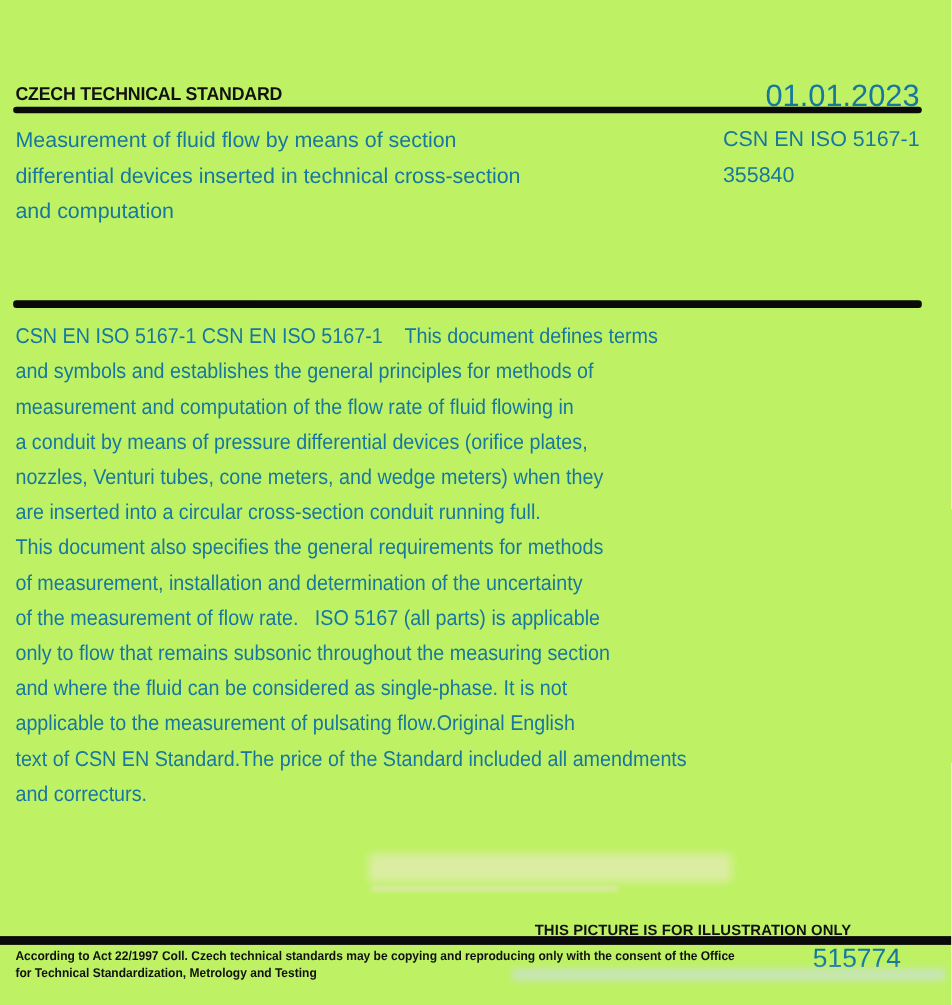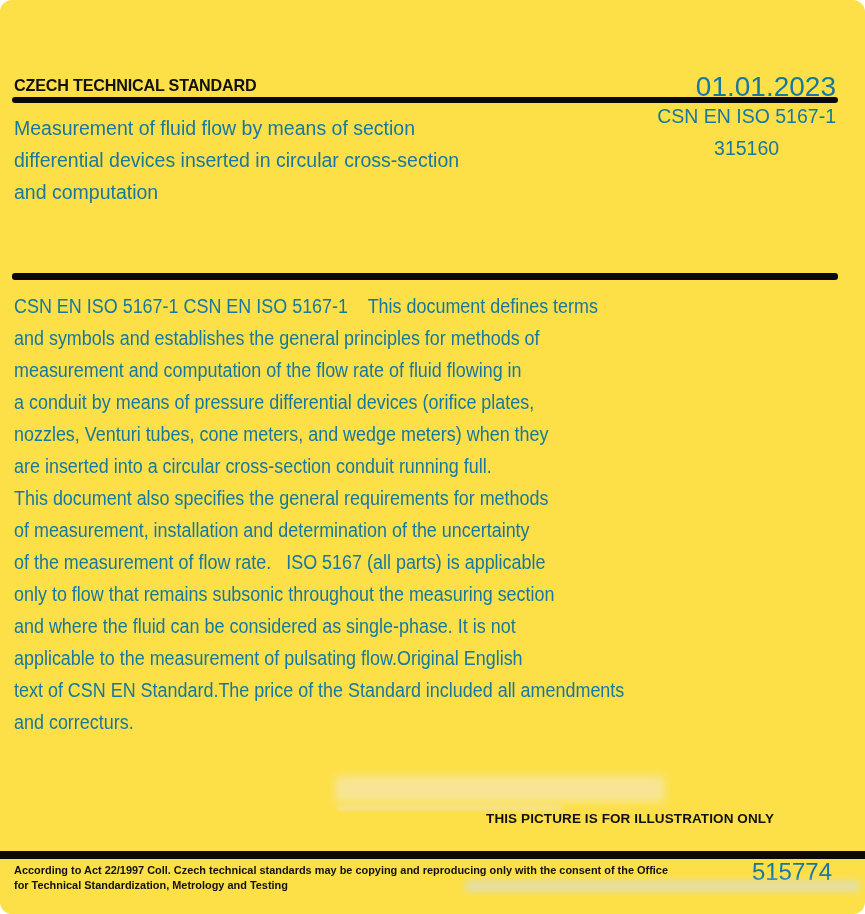--- a/index.html
+++ b/index.html
@@ -3,24 +3,23 @@
 <meta charset="utf-8">
 <style>
   :root{
     --accent:#17779F;
     --ink:#111111;
   }
   html,body{margin:0;padding:0;background:#ffffff;}
   .page{
     position:relative;
     width:865px;height:914px;
-    background:#fde047;
+    background:#bef264;
     overflow:hidden;
     font-family:"Liberation Sans", sans-serif;
-    border-radius:12px;
   }
   .hdr-label{
     position:absolute;left:14px;top:76px;
     font-size:17px;font-weight:bold;color:var(--ink);
     letter-spacing:-0.2px;
     transform:scaleX(0.95);transform-origin:left center;
     white-space:pre;
   }
   .hdr-date{
     position:absolute;right:29px;top:71px;
@@ -31,23 +30,23 @@
     position:absolute;left:12px;right:27px;height:6px;
     background:#0a0a0a;border-radius:3px;
   }
   .rule-1{top:97px;}
   .rule-2{top:273px;height:7px;}
   .title-block{
     position:absolute;left:14px;top:112px;
     font-size:19.5px;line-height:32px;color:var(--accent);
   }
   .ref-block{
-    position:absolute;right:29px;top:100px;
+    position:absolute;right:29px;top:111px;
     font-size:19.5px;line-height:32px;color:var(--accent);
-    text-align:center;
+    text-align:left;
   }
   .abstract-block{
     position:absolute;left:14px;top:290px;
     font-size:19.5px;line-height:32px;color:var(--accent);
     transform:scaleX(0.92);transform-origin:left top;
   }
   .line{white-space:pre;}
   .ghost{
     position:absolute;border-radius:4px;pointer-events:none;
   }
@@ -57,59 +56,59 @@
   }
   .ghost-note-underline{
     left:337px;top:806px;width:225px;height:4px;
     background:rgba(238,228,206,0.7);filter:blur(2px);
   }
   .ghost-footer{
     left:465px;top:880px;width:395px;height:12px;
     background:rgba(206,221,240,0.55);filter:blur(3px);
   }
   .illustration-note{
-    position:absolute;right:91px;top:811px;
+    position:absolute;right:91px;top:838px;
     font-size:13.5px;font-weight:bold;color:var(--ink);
     letter-spacing:0.1px;white-space:pre;margin-left:32px;
   }
   .footer-bar{
     position:absolute;left:0;top:851px;width:865px;height:8px;
     background:#0a0a0a;
   }
   .footer-legal{
     position:absolute;left:14px;top:863px;
     font-size:11.5px;font-weight:bold;color:var(--ink);
     line-height:14.5px;
     transform:scaleX(0.95);transform-origin:left top;
   }
   .footer-number{
-    position:absolute;right:33px;top:858px;
+    position:absolute;right:46px;top:858px;
     font-size:24px;color:var(--accent);white-space:pre;
   }
 </style>
 </head>
 <body>
 
 <div class="page">
 
   <div class="hdr-label">CZECH TECHNICAL STANDARD</div>
 
   <div class="hdr-date">01.01.2023</div>
 
   <div class="rule rule-1"></div>
 
   <div class="title-block">
       <div class="line">Measurement of fluid flow by means of section</div>
-      <div class="line">differential devices inserted in circular cross-section</div>
+      <div class="line">differential devices inserted in technical cross-section</div>
       <div class="line">and computation</div>
     </div>
 
   <div class="ref-block">
     <div class="line">CSN EN ISO 5167-1</div>
-    <div class="line">315160</div>
+    <div class="line">355840</div>
   </div>
 
   <div class="rule rule-2"></div>
 
   <div class="abstract-block">
       <div class="line">CSN EN ISO 5167-1 CSN EN ISO 5167-1    This document defines terms</div>
       <div class="line">and symbols and establishes the general principles for methods of</div>
       <div class="line">measurement and computation of the flow rate of fluid flowing in</div>
       <div class="line">a conduit by means of pressure differential devices (orifice plates,</div>
       <div class="line">nozzles, Venturi tubes, cone meters, and wedge meters) when they</div>

